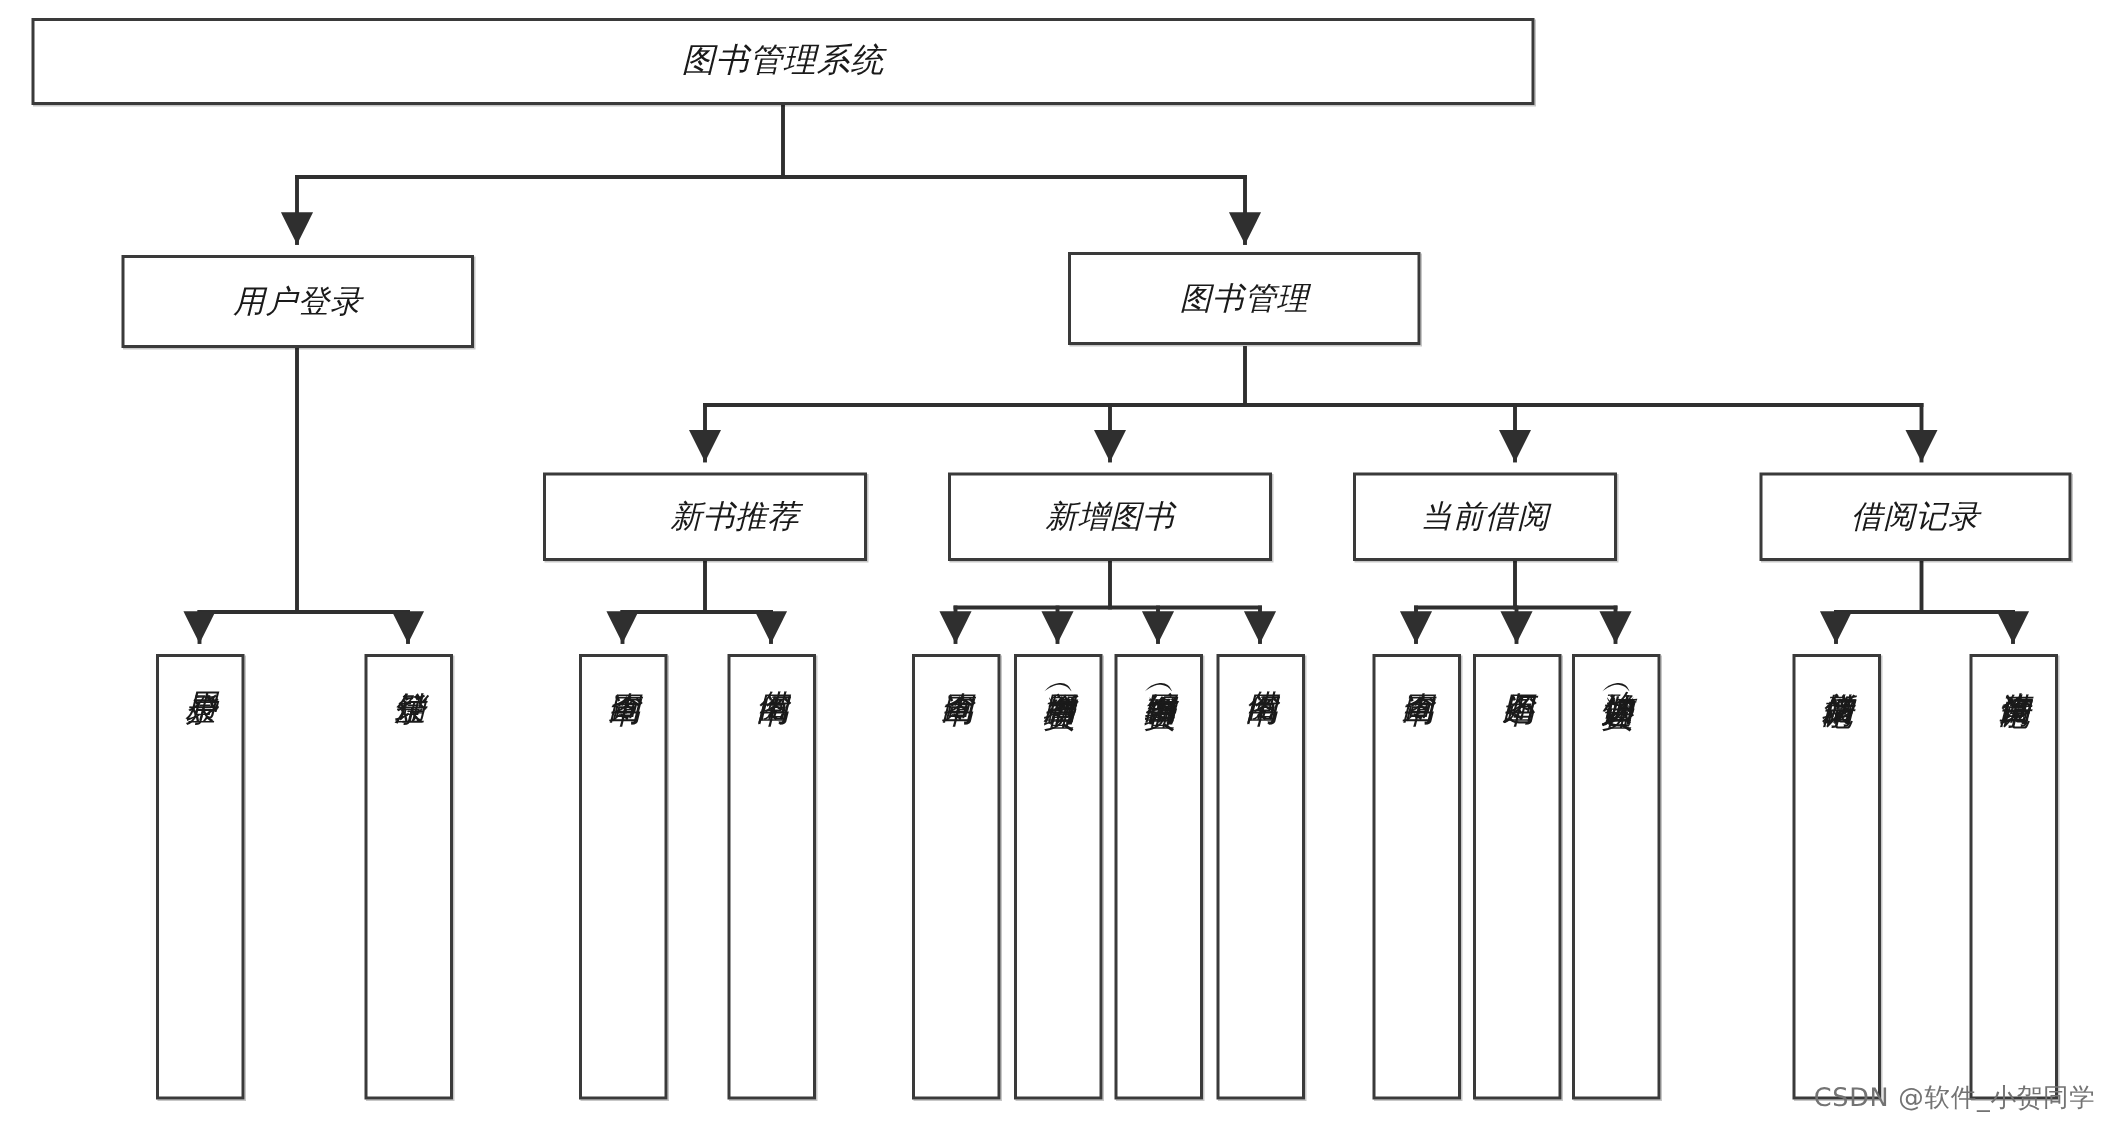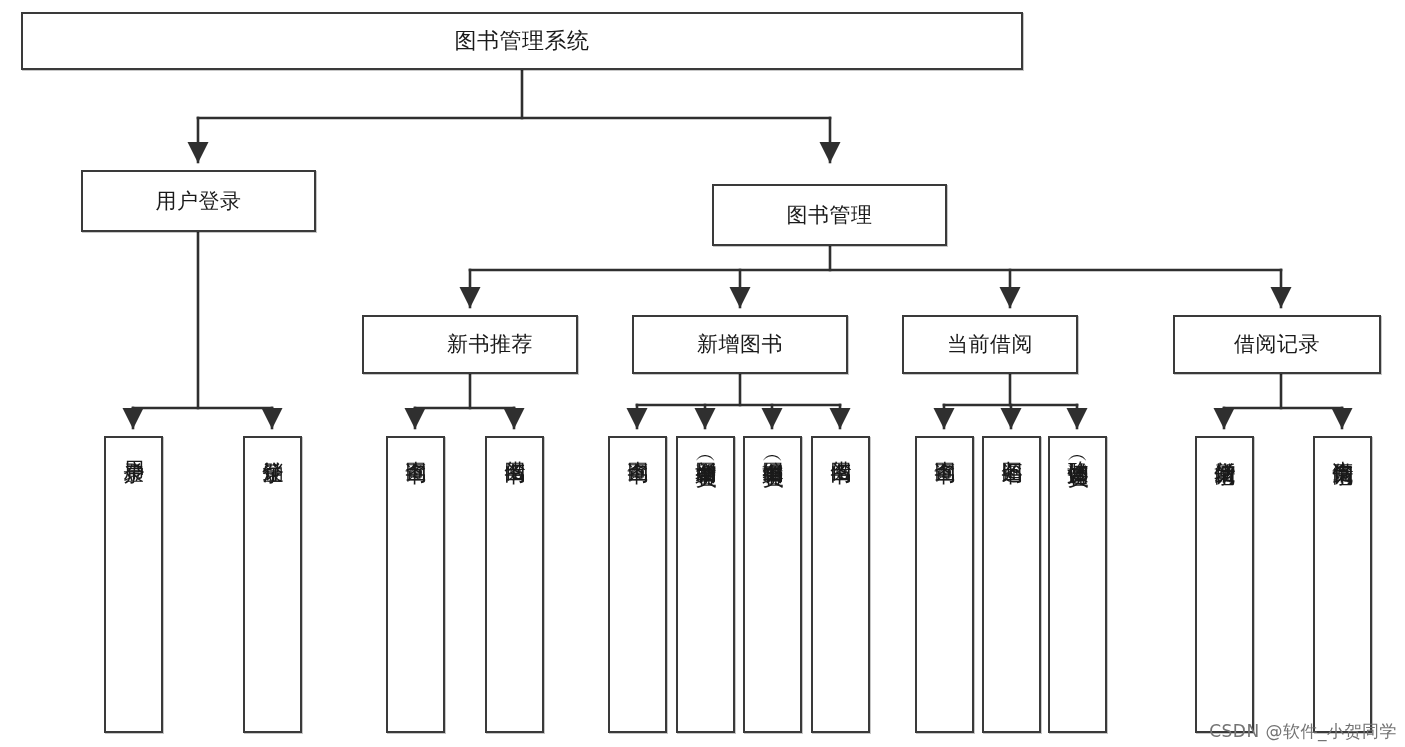--- a/index.html
+++ b/index.html
@@ -35,20 +35,21 @@
     align-items: center;
     justify-content: center;
     color: #1a1a1a;
     box-shadow: 1px 1px 0 rgba(0,0,0,0.22);
   }
   .node-label {
     display: block;
     text-align: center;
     line-height: 1.18;
     letter-spacing: 0.5px;
+    font-style: italic;
   }
   .node.horiz .node-label {
     font-size: 21px;
   }
   .node.root .node-label {
     font-size: 22px;
   }
   .node.vert {
     padding: 6px 0;
     align-items: flex-start;
@@ -127,21 +128,21 @@
     </g>
   </svg>
 
   <div class="node root horiz" style="left:21px; top:12px; width:1002px; height:58px;">
     <span class="node-label">图书管理系统</span>
   </div>
 
   <div class="node horiz" style="left:81px; top:170px; width:235px; height:62px;">
     <span class="node-label">用户登录</span>
   </div>
-  <div class="node horiz" style="left:712px; top:184px; width:235px; height:62px;">
+  <div class="node horiz" style="left:712px; top:168px; width:235px; height:62px;">
     <span class="node-label">图书管理</span>
   </div>
 
   <div class="node horiz" style="left:362px; top:315px; width:216px; height:59px;padding-left:40px;">
     <span class="node-label">新书推荐</span>
   </div>
   <div class="node horiz" style="left:632px; top:315px; width:216px; height:59px;">
     <span class="node-label">新增图书</span>
   </div>
   <div class="node horiz" style="left:902px; top:315px; width:176px; height:59px;">

